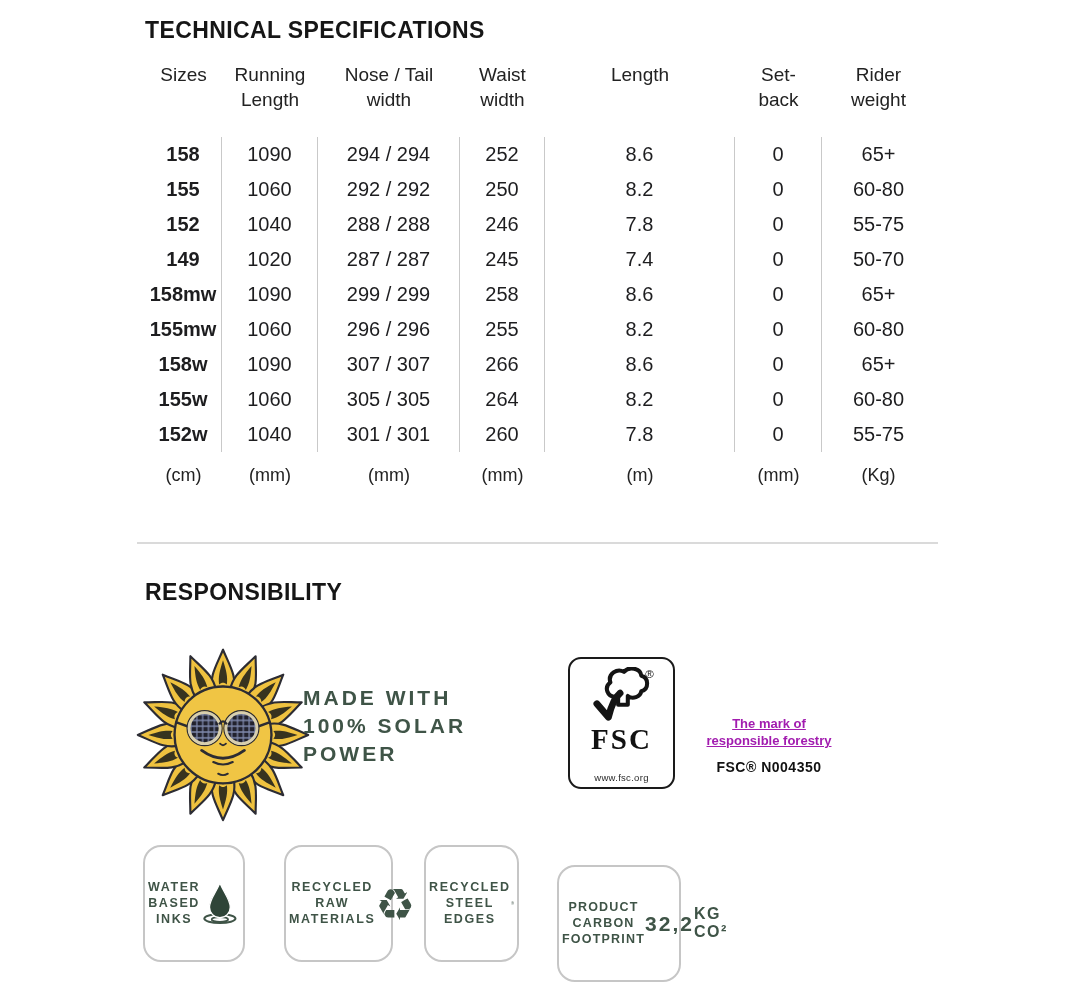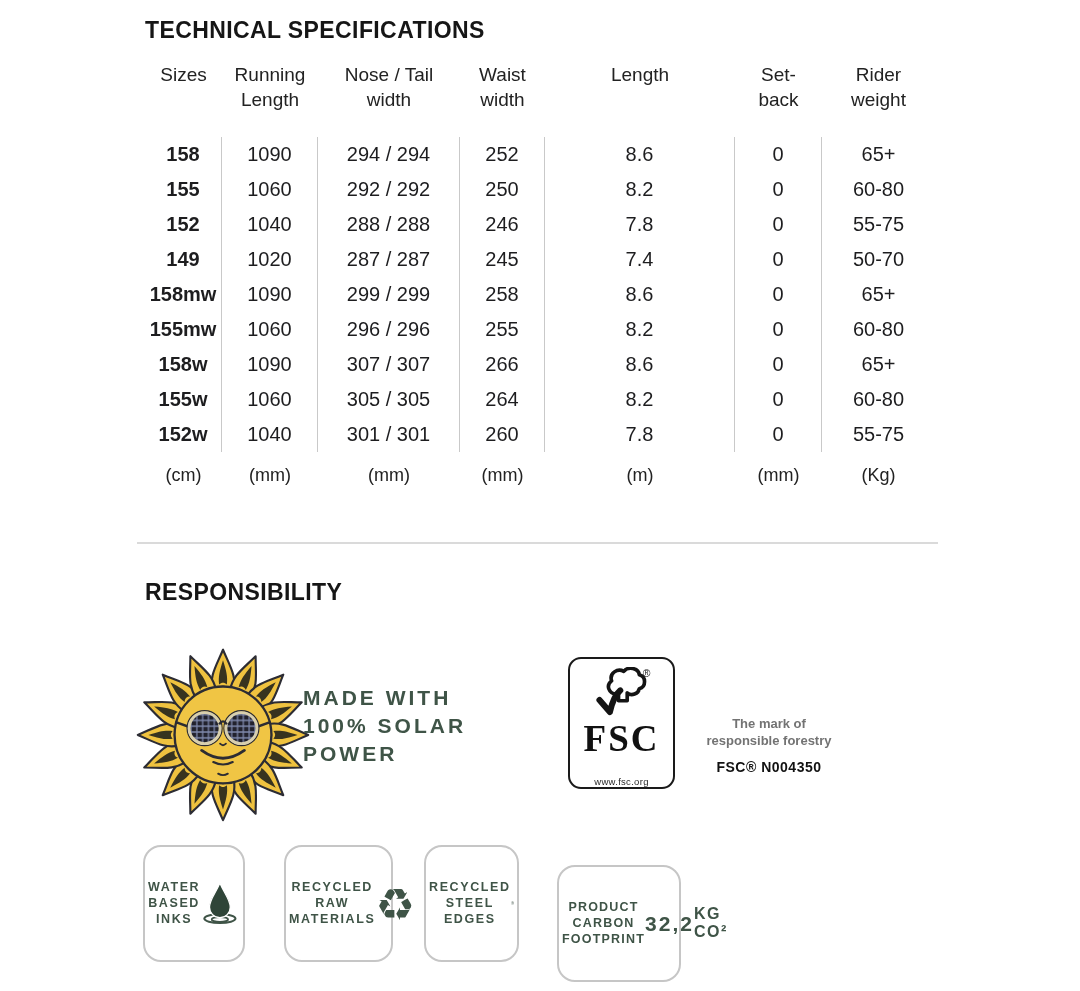--- a/index.html
+++ b/index.html
@@ -43,26 +43,26 @@
     font-size:21px; font-weight:700; letter-spacing:3px; line-height:1.34;
     color:#3f5447; white-space:pre-line;
   }
   
   .fsc-box {
     position:absolute; left:568px; top:657px; width:107px; height:132px;
     border:2.5px solid #1a1a1a; border-radius:13px; background:#fff;
     display:flex; flex-direction:column; align-items:center; padding-top:8px;
   }
   .fsc-name {
-    font-family:"Liberation Serif", serif; font-weight:700; font-size:37px;
+    font-family:"Liberation Serif", serif; font-weight:700; font-size:29px;
     letter-spacing:2px; color:#111; margin-top:-2px;
   }
   .fsc-url { font-size:9.5px; color:#2a2a2a; margin-top:16px; letter-spacing:0.3px; }
   .fsc-side { position:absolute; left:685px; top:716px; width:168px; text-align:center; }
-  .fsc-tagline { font-size:13px; font-weight:700; line-height:1.3; color:#737373; white-space:pre-line; }
+  .fsc-tagline { font-size:13px; font-weight:700; line-height:1.3; color:#a21caf; white-space:pre-line;text-decoration:underline; }
   .fsc-license { font-size:14px; font-weight:700; color:#111; margin-top:9px; letter-spacing:0.5px; }
   
   .badge {
     position:absolute; top:845px; height:117px;
     border:2px solid #c6c6c6; border-radius:18px; background:#fff;
     display:flex; flex-direction:row; align-items:center;
     justify-content:space-between; padding:9px 3px 10px 3px;
   }
   .badge-1 { left:143px; width:102px; }
   .badge-2 { left:284px; width:109px; }

